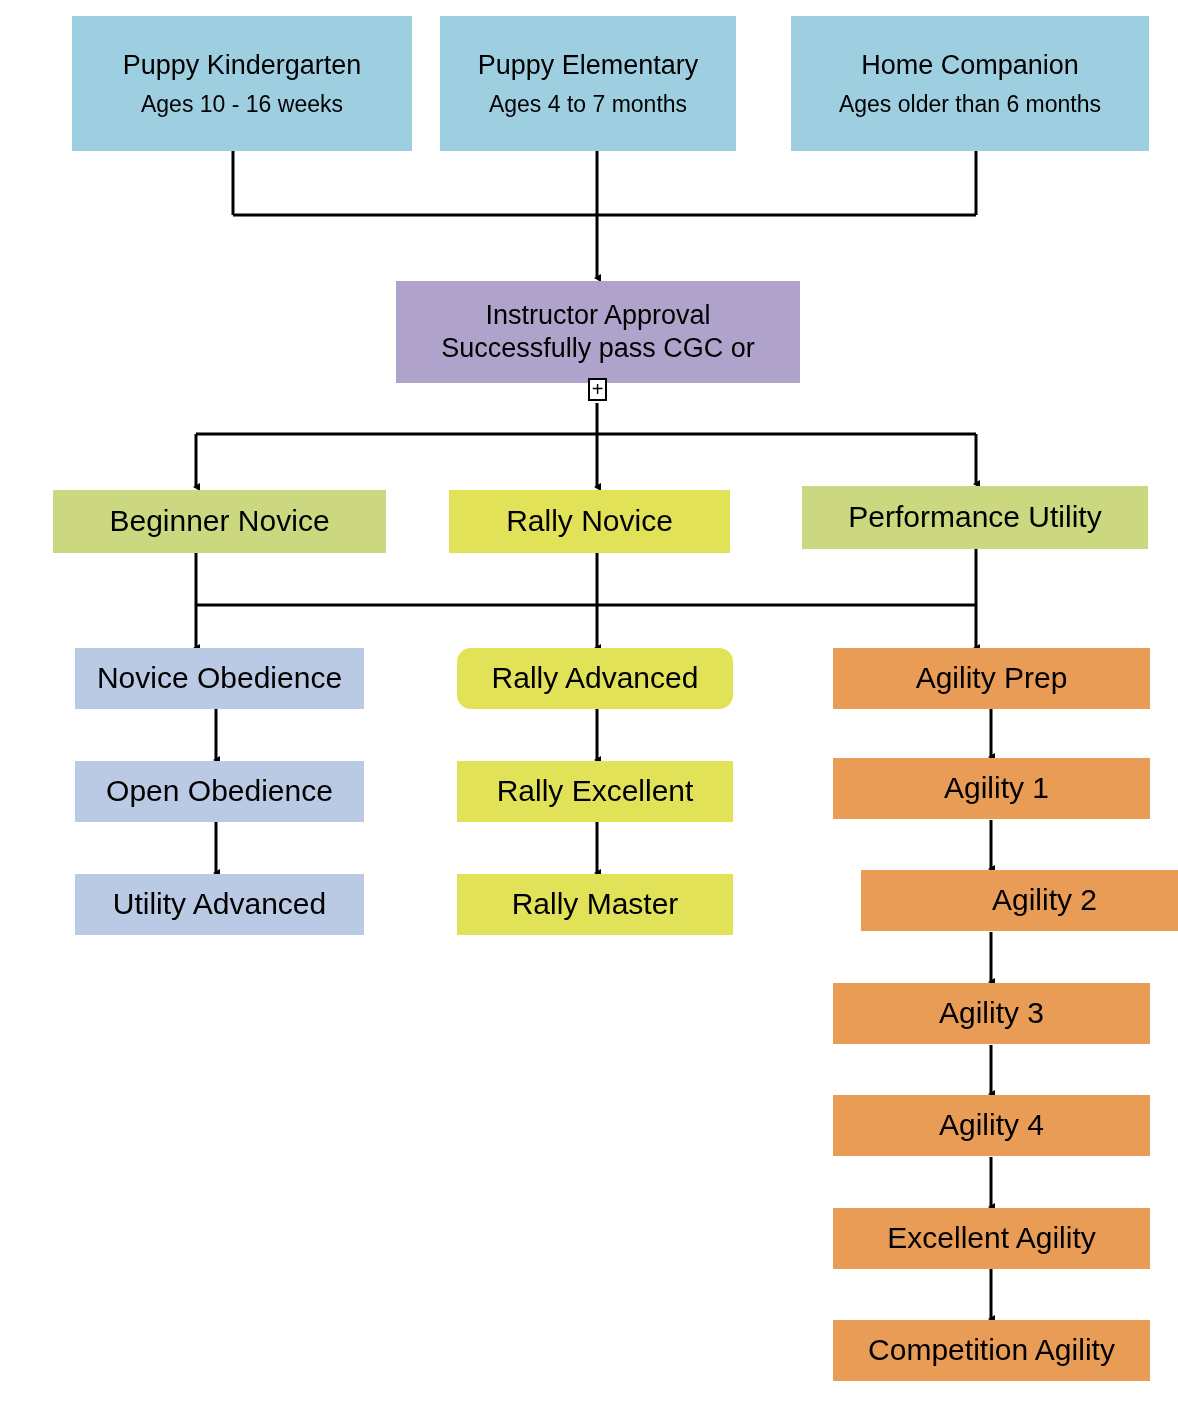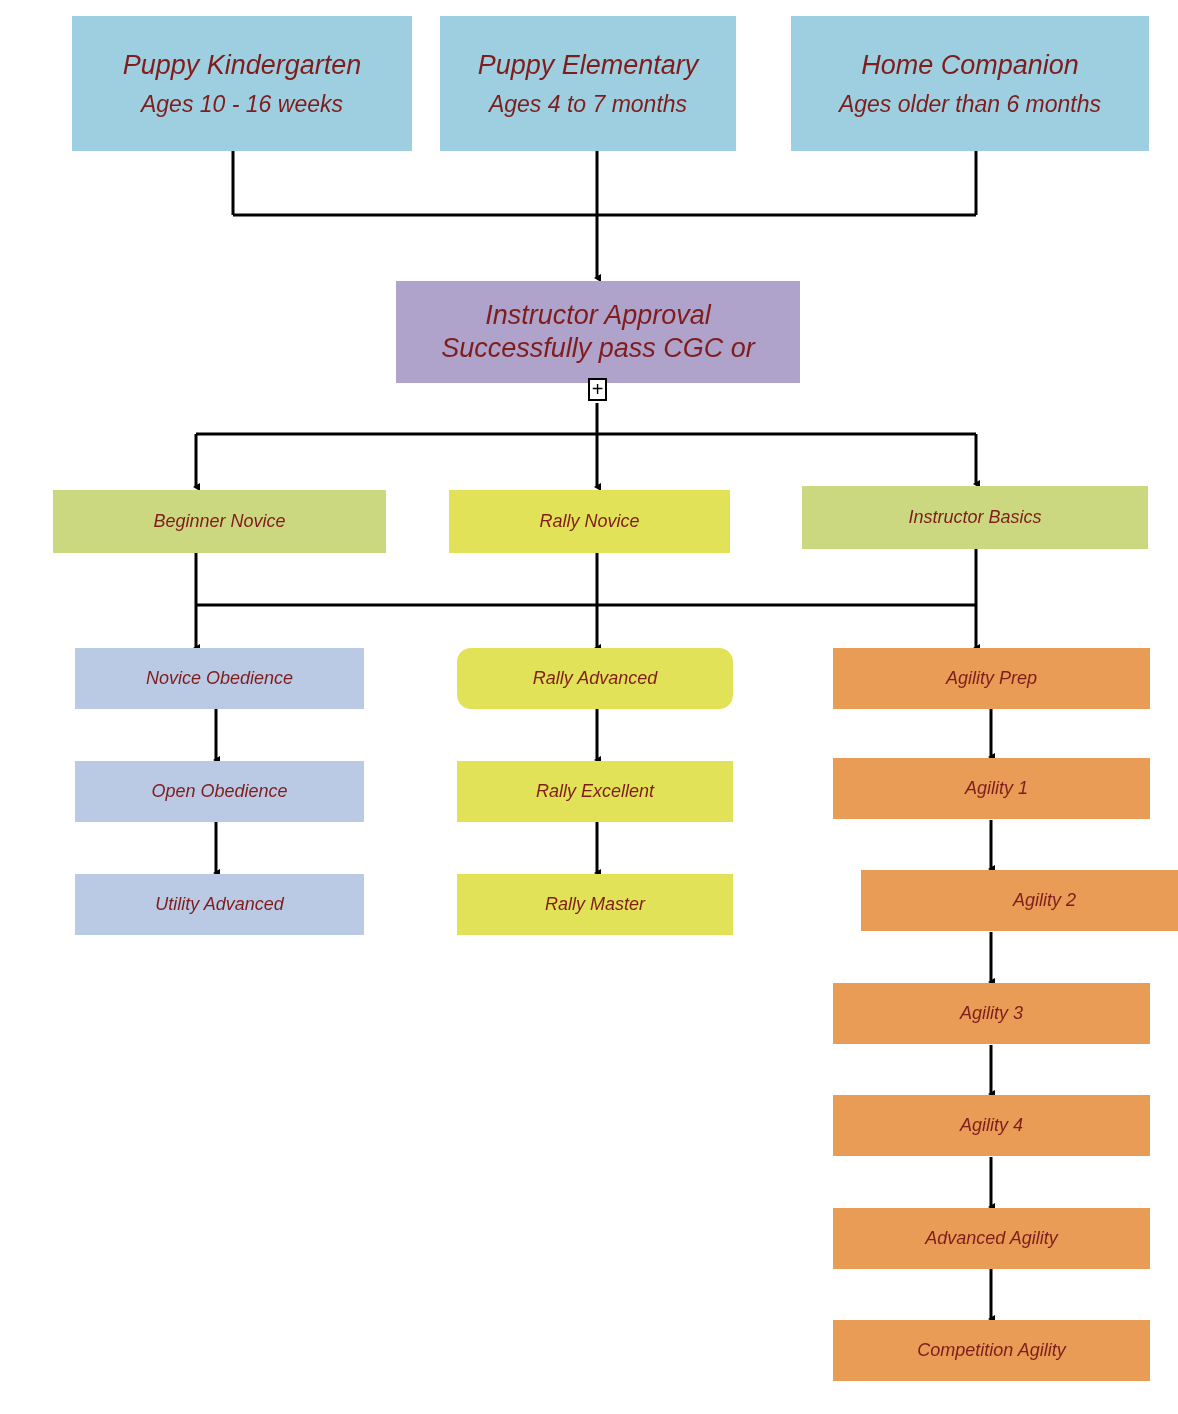--- a/index.html
+++ b/index.html
@@ -27,38 +27,37 @@
     pointer-events: none;
   }
   .node {
     position: absolute;
     box-sizing: border-box;
     display: flex;
     flex-direction: column;
     align-items: center;
     justify-content: center;
     text-align: center;
-    color: #7f1d1d;
+    color: #000000;
     line-height: 1.22;
     padding: 2px 6px;
-    font-style: italic;
   }
   .node .title {
     font-size: 27px;
     font-weight: 400;
     white-space: nowrap;
   }
   .node .subtitle {
     font-size: 23px;
     font-weight: 400;
     white-space: nowrap;
     margin-top: 8px;
   }
   .node.compact .title {
-    font-size: 18px;
+    font-size: 30px;
   }
   
   .c-blue    { background: #9ecfe0; }
   .c-purple  { background: #b0a3cb; }
   .c-green   { background: #ccd880; }
   .c-yellow  { background: #e1e257; }
   .c-steel   { background: #bacae4; }
   .c-orange  { background: #e89c56; }
 
   .expand-toggle {
@@ -157,21 +156,21 @@
 
   <div class="node c-green compact" style="left:53px; top:490px; width:333px; height:63px;">
     <div class="title">Beginner Novice</div>
   </div>
 
   <div class="node c-yellow compact" style="left:449px; top:490px; width:281px; height:63px;">
     <div class="title">Rally Novice</div>
   </div>
 
   <div class="node c-green compact" style="left:802px; top:486px; width:346px; height:63px;">
-    <div class="title">Instructor Basics</div>
+    <div class="title">Performance Utility</div>
   </div>
 
   <div class="node c-steel compact" style="left:75px; top:648px; width:289px; height:61px;">
     <div class="title">Novice Obedience</div>
   </div>
 
   <div class="node c-steel compact" style="left:75px; top:761px; width:289px; height:61px;">
     <div class="title">Open Obedience</div>
   </div>
 
@@ -205,20 +204,20 @@
 
   <div class="node c-orange compact" style="left:833px; top:983px; width:317px; height:61px;">
     <div class="title">Agility 3</div>
   </div>
 
   <div class="node c-orange compact" style="left:833px; top:1095px; width:317px; height:61px;">
     <div class="title">Agility 4</div>
   </div>
 
   <div class="node c-orange compact" style="left:833px; top:1208px; width:317px; height:61px;">
-    <div class="title">Advanced Agility</div>
+    <div class="title">Excellent Agility</div>
   </div>
 
   <div class="node c-orange compact" style="left:833px; top:1320px; width:317px; height:61px;">
     <div class="title">Competition Agility</div>
   </div>
 
 </div>
 
 </body></html>

